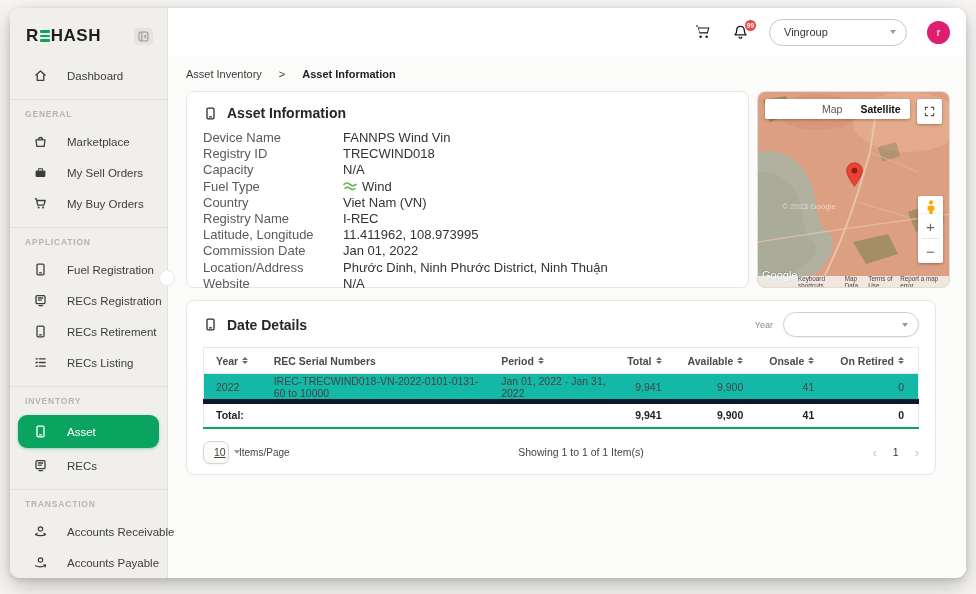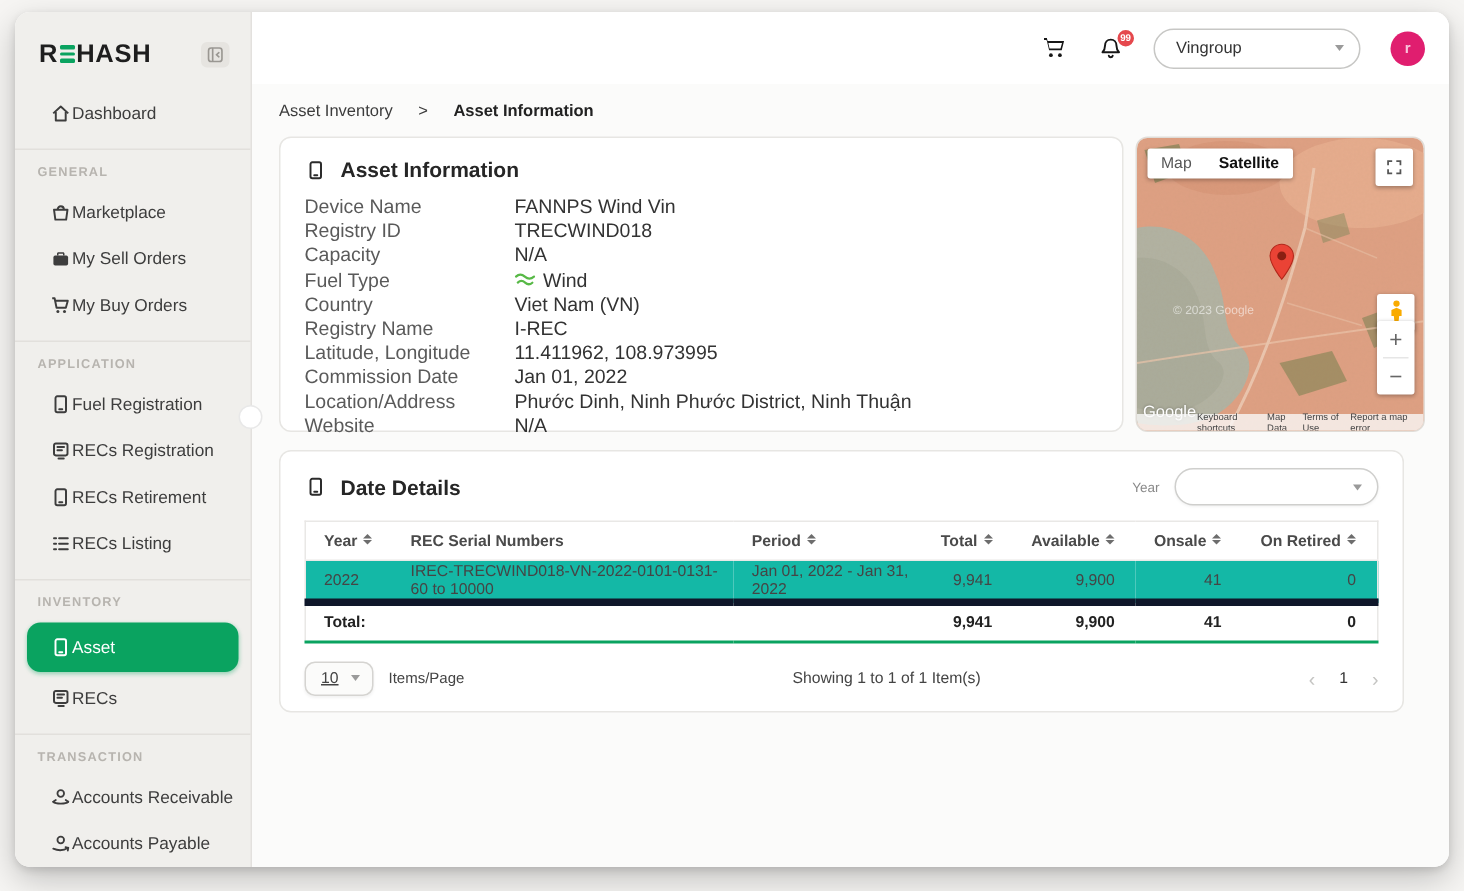--- a/index.html
+++ b/index.html
@@ -19,21 +19,21 @@
   .sidebar {
     width:158px; background:#f0efec; border-right:1px solid #e3e1de;
     flex:0 0 158px; position:relative; padding-top:12px;
   }
   .logo-row { display:flex; align-items:center; justify-content:space-between; padding:6px 14px 14px 16px; }
   .logo { display:flex; align-items:center; font-weight:bold; font-size:17px; letter-spacing:.5px; color:#1e1e1e; }
   .logo .ebars { display:inline-flex; flex-direction:column; gap:2px; margin:0 1px; }
   .logo .ebars i { display:block; width:10px; height:2.6px; background:#0aa360; border-radius:1px; }
   .collapse-btn { width:19px; height:17px; background:#e6e4e0; border-radius:4px; display:flex; align-items:center; justify-content:center; cursor:pointer; }
   .nav-item {
-    display:flex; align-items:center; gap:0; height:31px; padding-left:23px;
+    display:flex; align-items:center; gap:19px; height:31px; padding-left:23px;
     font-size:11.5px; color:#3d3d3d; cursor:pointer; white-space:nowrap;
   }
   .nav-item svg { flex:0 0 15px; }
   .nav-item.active {
     background:#0aa360; color:#fff; border-radius:9px; margin:2px 8px; height:33px; padding-left:15px;
     box-shadow:0 1px 3px rgba(10,163,96,.4);
   }
   .sec-label { font-size:8.5px; letter-spacing:.8px; color:#b7b4af; padding:9px 0 7px 15px; font-weight:bold; }
   .divider { border-top:1px solid #e2e0dc; margin:8px 0 0 0; }
   .side-handle {
@@ -70,21 +70,21 @@
   .card { background:#fff; border:1px solid #e7e6e3; border-radius:8px; }
   .asset-card { flex:1; height:197px; padding:13px 16px 8px 16px; }
   .card-title-row { display:flex; align-items:center; gap:9px; margin-bottom:9px; }
   .card-title { font-size:14px; font-weight:bold; color:#262626; }
   .field-row { display:flex; font-size:13px; line-height:16.2px; }
   .field-label { width:140px; color:#5a5a5a; flex:0 0 140px; }
   .field-value { color:#333; display:flex; align-items:center; gap:5px; }
   
   .map-card { width:193px; height:197px; flex:0 0 193px; border-radius:8px; overflow:hidden; position:relative; border:1px solid #e0ddd8; }
   .map-card svg.terrain { position:absolute; inset:0; }
-  .map-type { position:absolute; top:7px; left:7px; display:flex; background:#fff; border-radius:2px; box-shadow:0 1px 3px rgba(0,0,0,.3); }
+  .map-type { position:absolute; top:7px; left:7px; display:flex; background:#fff; border-radius:2px; box-shadow:0 1px 3px rgba(0,0,0,.3);padding-left:48px; }
   .map-type span { padding:4px 9px; font-size:10.5px; color:#565656; cursor:pointer; }
   .map-type span.active { font-weight:bold; color:#111; }
   .fs-btn { position:absolute; top:7px; right:7px; width:25px; height:25px; background:#fff; border-radius:2px; display:flex; align-items:center; justify-content:center; cursor:pointer; box-shadow:0 1px 3px rgba(0,0,0,.3); }
   .pegman { position:absolute; right:6px; top:104px; width:25px; height:25px; background:#fff; border-radius:2px; display:flex; align-items:center; justify-content:center; cursor:pointer; box-shadow:0 1px 3px rgba(0,0,0,.3); }
   .zoomctl { position:absolute; right:6px; bottom:24px; width:25px; background:#fff; border-radius:2px; box-shadow:0 1px 3px rgba(0,0,0,.3); display:flex; flex-direction:column; }
   .zoomctl span { height:24px; display:flex; align-items:center; justify-content:center; font-size:15px; color:#666; cursor:pointer; }
   .zoomctl .zdiv { height:1px; background:#e6e6e6; margin:0 4px; }
   .map-watermark { position:absolute; left:24px; top:110px; font-size:8px; color:rgba(255,255,255,.55); }
   .map-logo { position:absolute; left:4px; bottom:6px; font-size:11px; color:#fff; font-weight:500; text-shadow:0 0 2px rgba(0,0,0,.4); }
   .map-attr { position:absolute; left:0; right:0; bottom:0; height:11px; background:rgba(250,250,250,.78); display:flex; align-items:center; justify-content:space-between; padding:0 3px 0 40px; font-size:6.3px; color:#444; }
@@ -100,21 +100,21 @@
   table.recs td { height:28px; padding:0 8px 0 12px; color:#454545; }
   table.recs tr.data-row td { background:#14b8a6; border-bottom:5px solid #0f172a; }
   table.recs .num { text-align:right; padding-right:14px; }
   table.recs th.num { text-align:right; }
   table.recs tr.total-row td { font-weight:bold; color:#222; height:26px; }
   .sort { display:inline-flex; flex-direction:column; gap:1.5px; margin-left:4px; vertical-align:middle; position:relative; top:-1px; }
   .sort i { width:0; height:0; border-left:3px solid transparent; border-right:3px solid transparent; }
   .sort .up { border-bottom:3.5px solid #6d6d6d; }
   .sort .dn { border-top:3.5px solid #6d6d6d; }
   .pagi { display:flex; align-items:center; margin-top:12px; font-size:10.5px; color:#444; }
-  .page-size { width:46px; height:23px; border:1px solid #d5d4d1; border-radius:7px; background:#fbfbfa; display:flex; align-items:center; padding:0 7px 0 10px; cursor:pointer; gap:8px; box-shadow:0 1px 2px rgba(0,0,0,.05);text-decoration:underline; }
+  .page-size { width:26px; height:23px; border:1px solid #d5d4d1; border-radius:7px; background:#fbfbfa; display:flex; align-items:center; padding:0 7px 0 10px; cursor:pointer; gap:8px; box-shadow:0 1px 2px rgba(0,0,0,.05);text-decoration:underline; }
   .pagi .ipp { margin-left:10px; font-size:10px; }
   .pagi .showing { flex:1; text-align:center; }
   .pagi .pager { display:flex; align-items:center; gap:16px; color:#c4c4c2; font-size:13px; }
   .pagi .pager .pg { color:#333; font-size:10.5px; }
   .pagi .pager span { cursor:pointer; }
 </style>
 </head>
 <body>
 
 <div class="window">

